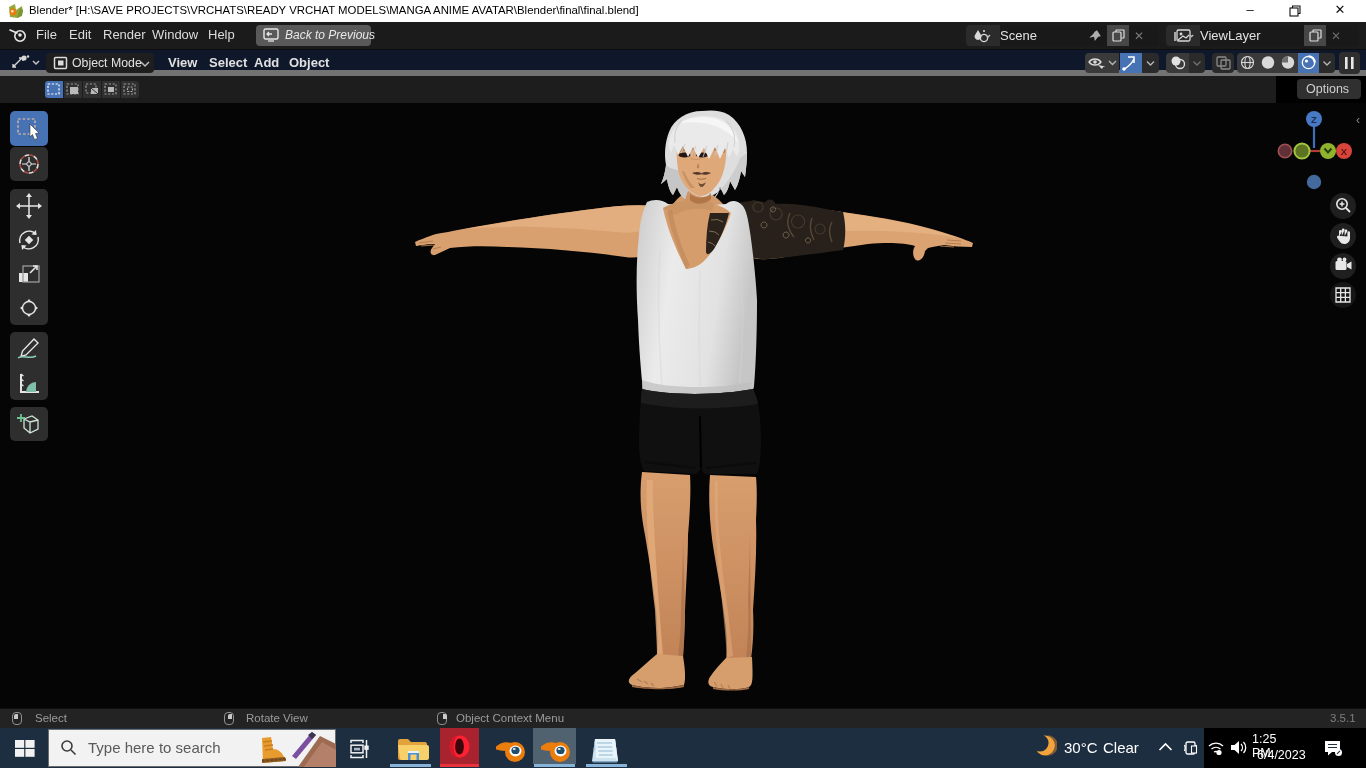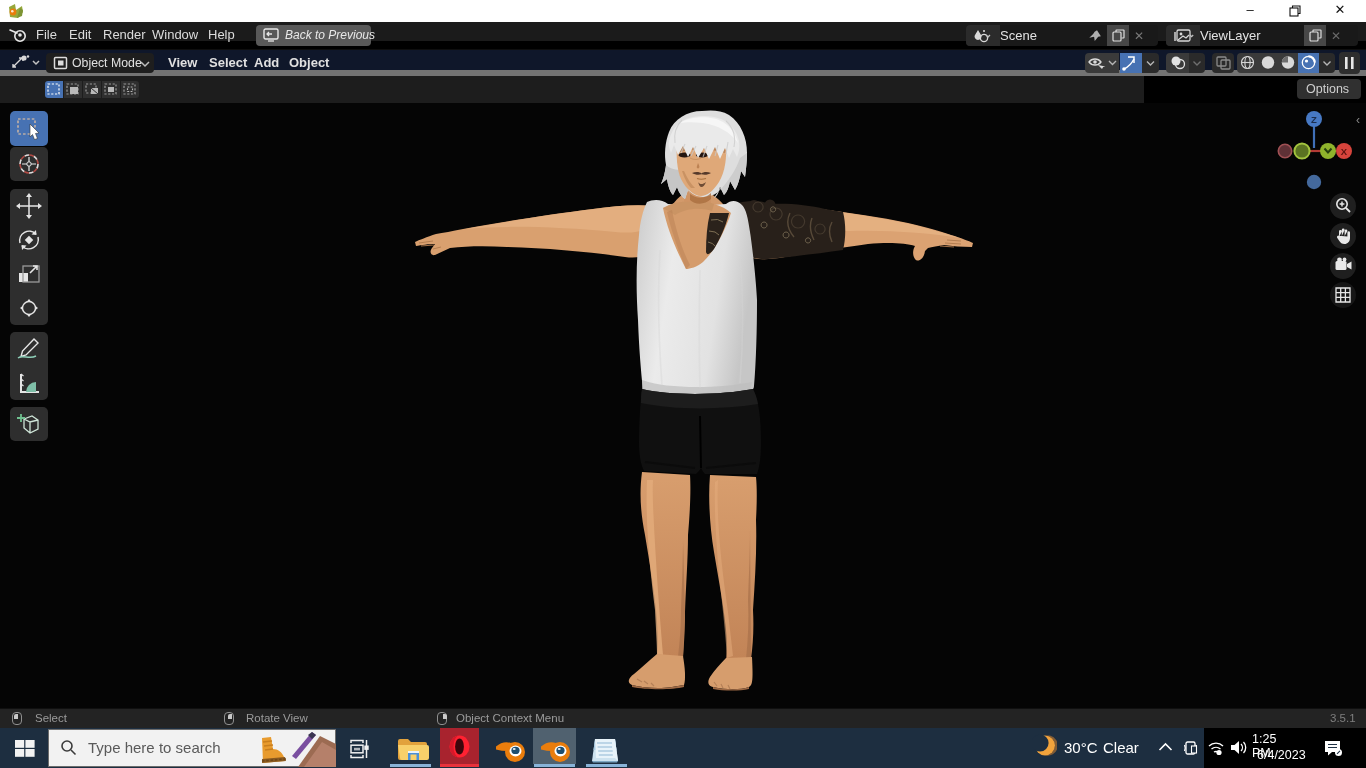--- a/index.html
+++ b/index.html
@@ -7,34 +7,34 @@
 body { font-family:"Liberation Sans", sans-serif; position:relative; }
 #app { position:absolute; left:0; top:0; width:1366px; height:768px; }
 .abs { position:absolute; }
 
 
 #titlebar { left:0; top:0; width:1366px; height:22px; background:#ffffff; }
 #titletext { left:29px; top:4px; font-size:11.4px; color:#000; letter-spacing:0px; }
 .winbtn { top:0px; width:14px; height:20px; color:#111; font-size:13px; text-align:center; line-height:20px; }
 
 
-#menubar { left:0; top:22px; width:1366px; height:19px; background:#1b1b1b; }
+#menubar { left:0; top:22px; width:1366px; height:27px; background:#1b1b1b; }
 .menuitem { top:5px; font-size:13px; color:#dcdcdc; }
 #backprev { left:256px; top:3px; width:115px; height:21px; background:#595959; border-radius:4px; color:#e8e8e8; font-size:12px; line-height:21px; white-space:nowrap; }
 .selwidget { top:3px; height:21px; border-radius:4px; background:#191919; overflow:hidden; display:flex; align-items:center; }
 .selicon { width:34px; height:21px; background:#2b2b2b; display:flex; align-items:center; justify-content:center; }
 .selname { font-size:13px; color:#e2e2e2; }
 
 
 #vphdr { left:0; top:49px; width:1366px; height:27px; background:#0f172a; border-top:1px solid #0e0e0e; border-bottom:6px solid #737373;}
 .hdrtxt { top:5px; font-size:13px; color:#e0e0e0;font-weight:bold; }
 #objmode { left:46px; top:3px; width:108px; height:20px; background:#1e1e1e; border-radius:4px; }
 
 
-#toolstrip { left:0; top:76px; width:1144px; height:27px; background:#1d1d1d; }
+#toolstrip { left:0; top:76px; width:1276px; height:27px; background:#1d1d1d; }
 .selmbtn { top:5px; width:18px; height:17px; background:#2f2f2f; }
 #optionsbtn { left:1297px; top:3px; width:64px; height:20px; background:#303030; border-radius:4px; color:#cfcfcf; font-size:12.5px; line-height:20px; text-align:left; padding-left:9px;}
 
 
 #viewport { left:0; top:103px; width:1366px; height:605px; background:#050505; overflow:hidden; }
 
 
 .tbtn { left:10px; width:38px; background:#2e2e2e; }
 .tbtn.first { border-radius:5px 5px 0 0; }
 .tbtn.last { border-radius:0 0 5px 5px; }
@@ -57,20 +57,21 @@
 <body>
 <div id="app">
 
 <div id="titlebar" class="abs">
   <svg class="abs" style="left:6px;top:2px" width="19" height="18" viewBox="0 0 19 18">
     <path d="M3 5 L9 2 L10 8 L16 4 L17 10 L12 16 L4 15 Z" fill="#96a83c"></path>
     <path d="M14 6 L17 8 L16 14 L11 16 Z" fill="#7d9434"></path>
     <circle cx="7" cy="10" r="3.4" fill="#e87d0d"></circle>
     <circle cx="6.3" cy="9.3" r="1.3" fill="#f8e8d0"></circle>
   </svg>
+  <div id="titletext" class="abs">Blender* [H:\SAVE PROJECTS\VRCHATS\READY VRCHAT MODELS\MANGA ANIME AVATAR\Blender\final\final.blend]</div>
   <div class="winbtn abs" style="left:1243px;">–</div>
   <svg class="abs" style="left:1289px;top:5px;" width="12" height="12" viewBox="0 0 12 12">
         <rect x="1" y="3" width="8" height="8" fill="none" stroke="#111" stroke-width="1.1"></rect>
         <path d="M3.5 3 V1 H11 V8.5 H9" fill="none" stroke="#111" stroke-width="1.1"></path>
       </svg>
   <div class="winbtn abs" style="left:1333px;">✕</div>
 </div>
 
 <div id="menubar" class="abs">
   <svg class="abs" style="left:9px;top:5px" width="18" height="16" viewBox="0 0 18 16">

